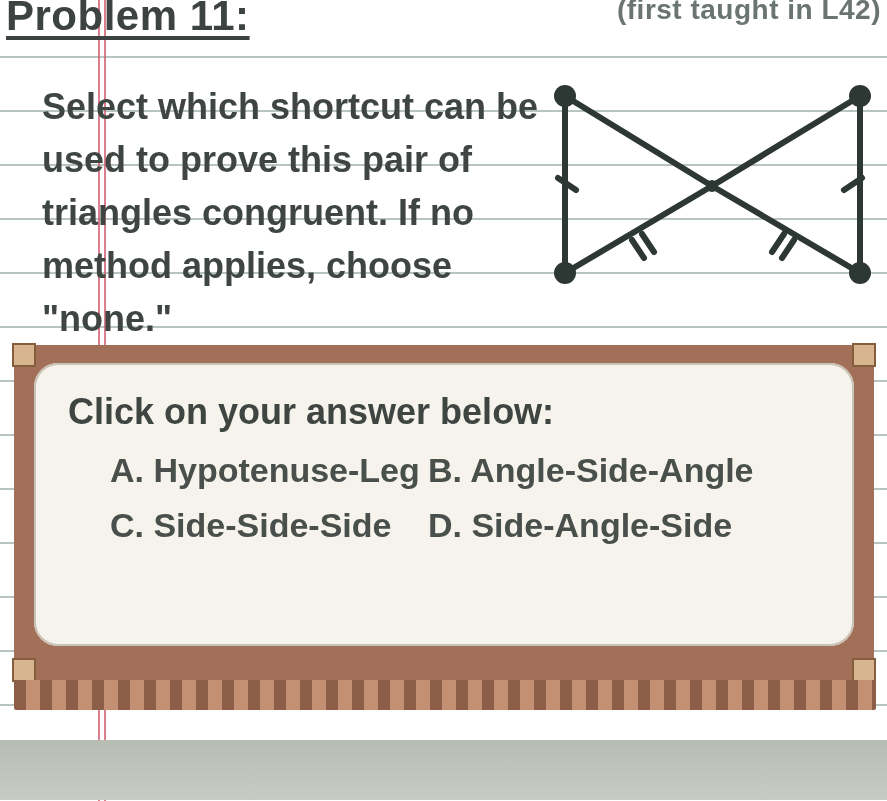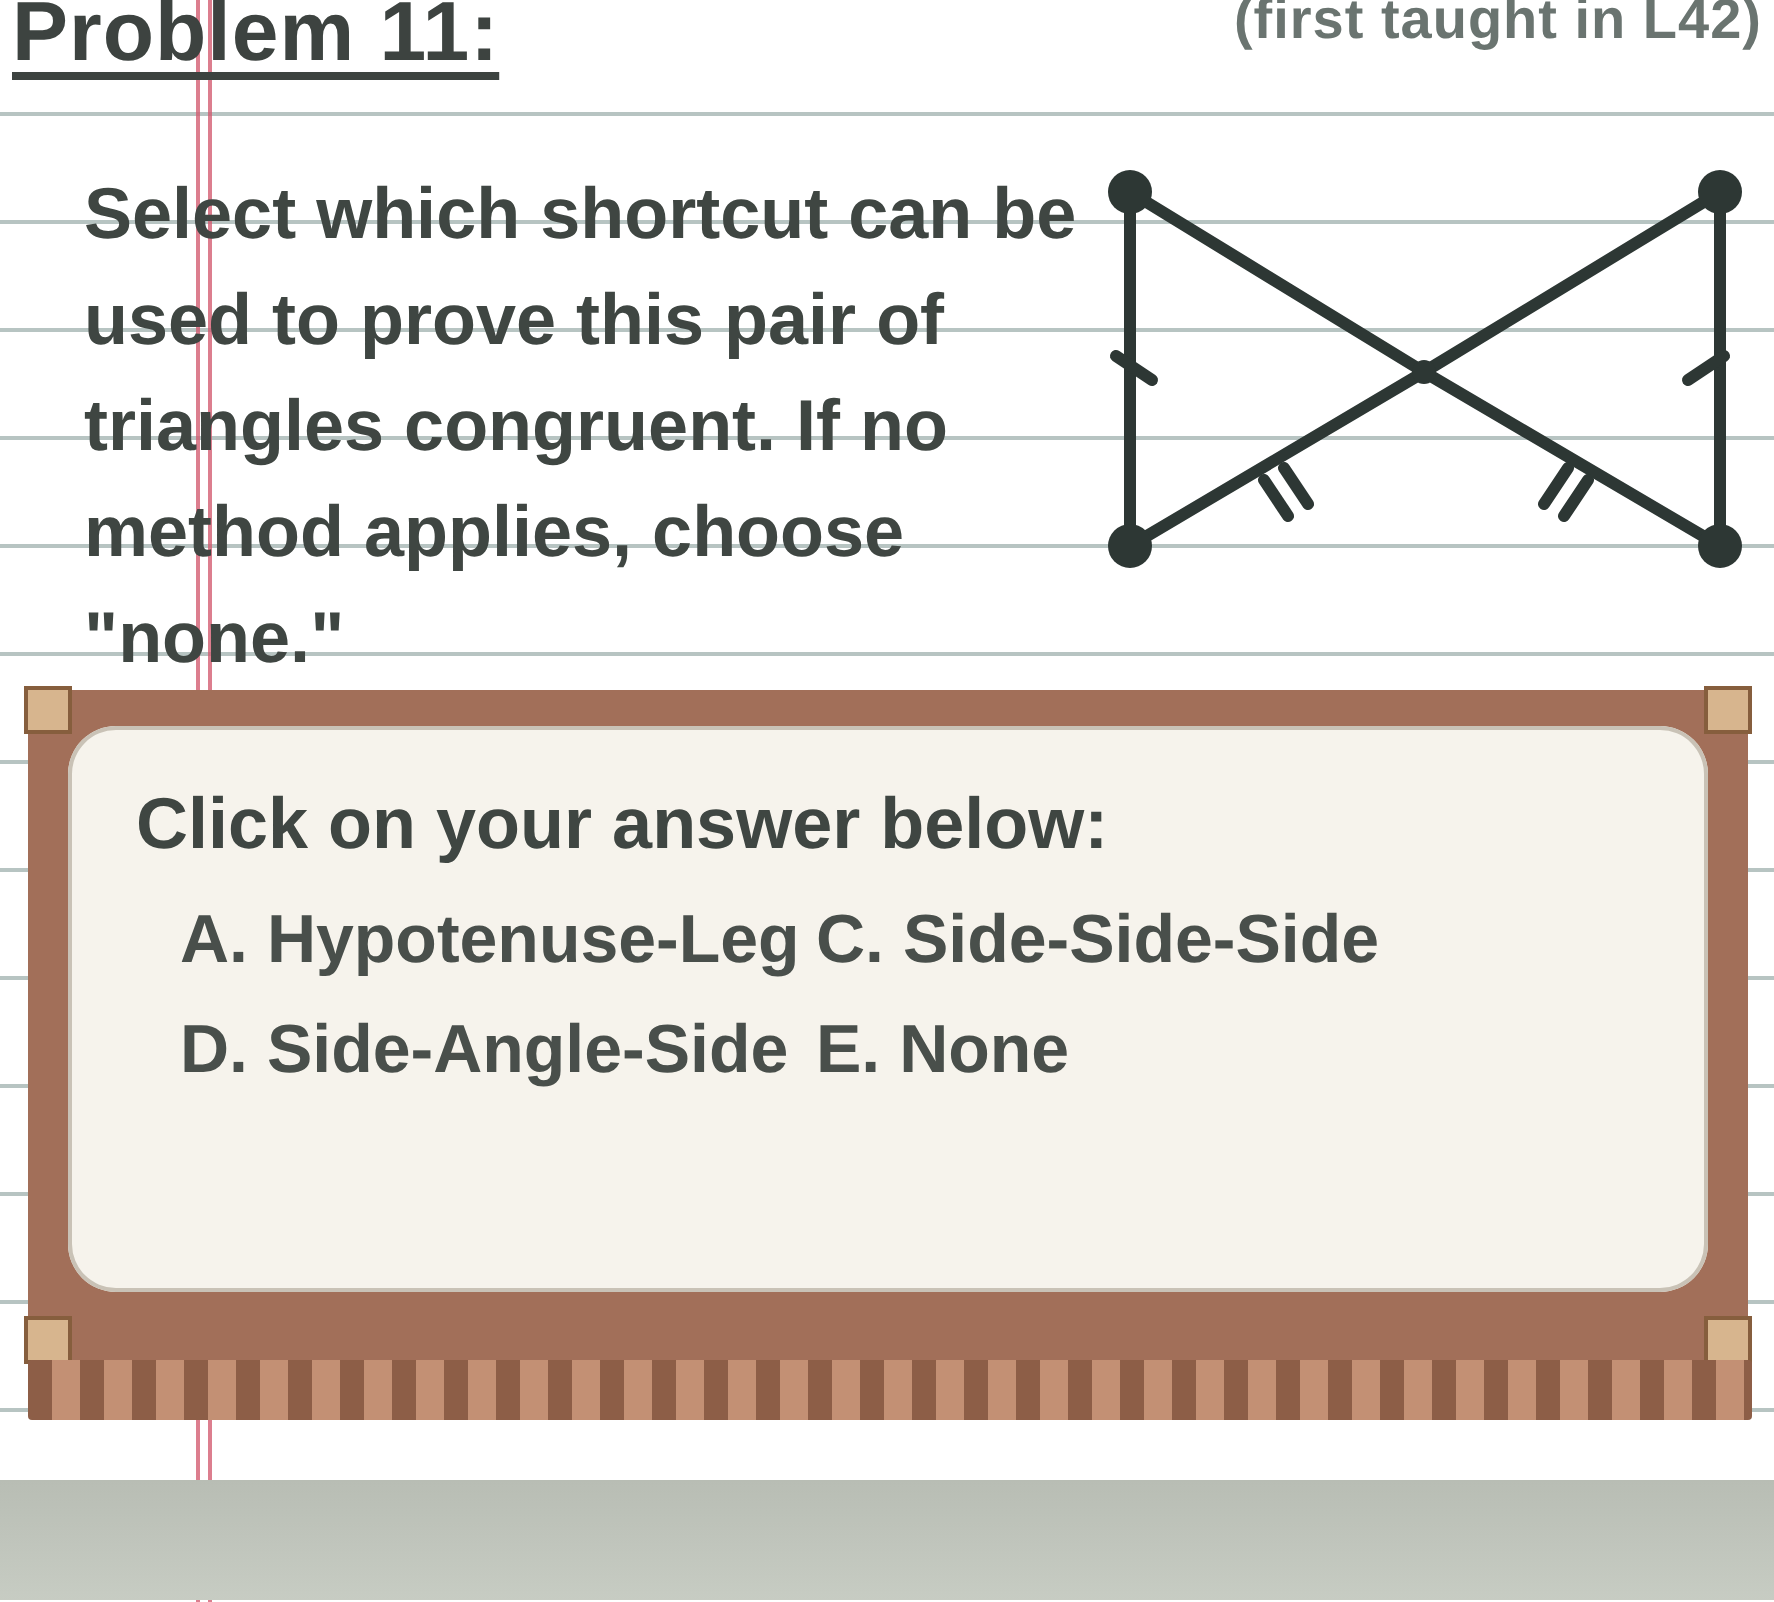--- a/index.html
+++ b/index.html
@@ -93,21 +93,21 @@
   .answer-grid {
     display: grid;
     grid-template-columns: 300px auto;
     column-gap: 18px;
     row-gap: 16px;
     font-size: 34px;
     font-weight: 600;
     color: #494f4b;
     padding-left: 22px;
   }
-  .answer-grid .opt { white-space: nowrap; cursor: pointer; }
+  .answer-grid .opt { white-space: nowrap; cursor: pointer; margin-left: 20px; }
 
   
   .corner {
     position: absolute;
     width: 24px; height: 24px;
     background: #d7b58e;
     border: 2px solid #865e3d;
   }
   .corner.tl { left: -2px; top: -2px; }
   .corner.tr { right: -2px; top: -2px; }
@@ -208,23 +208,23 @@
   <div class="answer-panel-wrap">
     <div class="answer-panel">
       <div class="corner tl"></div>
       <div class="corner tr"></div>
       <div class="corner bl"></div>
       <div class="corner br"></div>
       <div class="answer-inner">
         <div class="answer-prompt">Click on your answer below:</div>
         <div class="answer-grid">
           <div class="opt">A. Hypotenuse-Leg</div>
+          <div class="opt">B. Angle-Side-Angle</div>
           <div class="opt">C. Side-Side-Side</div>
           <div class="opt">D. Side-Angle-Side</div>
-          <div class="opt">E. None</div>
           <div></div>
         </div>
       </div>
     </div>
   </div>
 
   <div class="hatch-bottom"></div>
 
   <div class="bottom-shadow"></div>
 </div>

